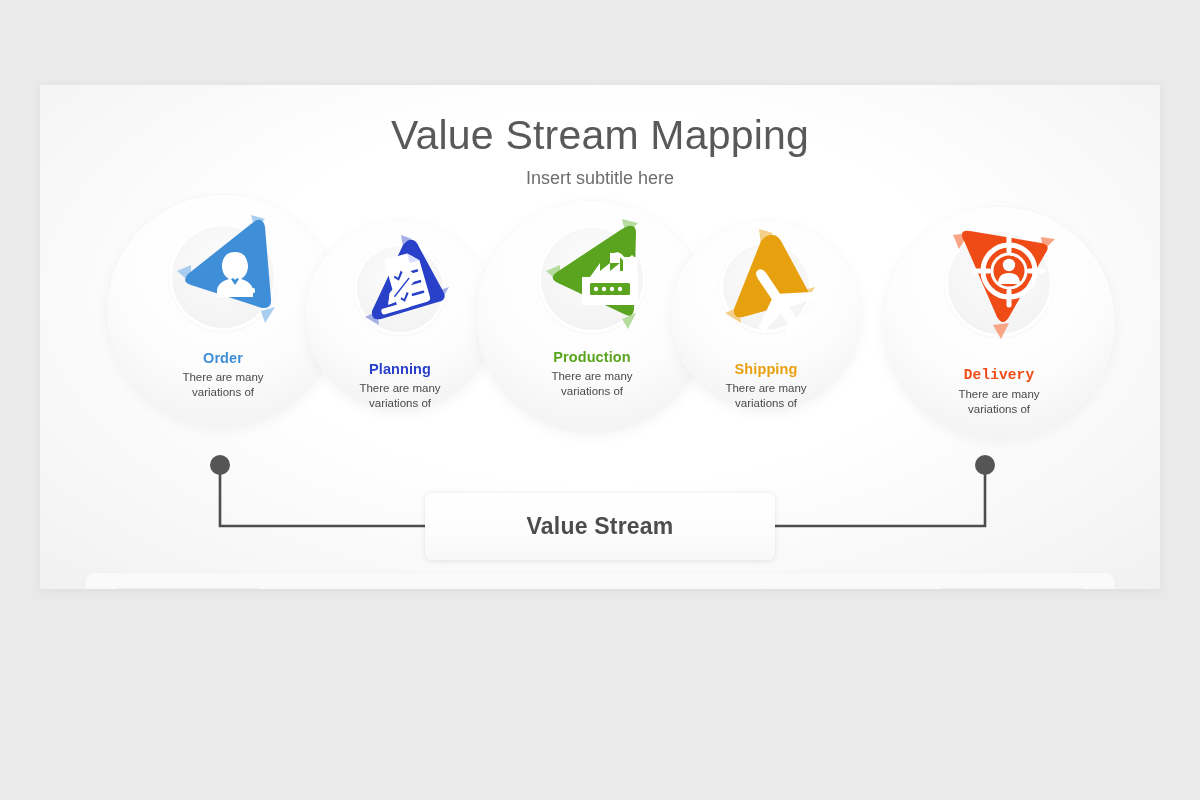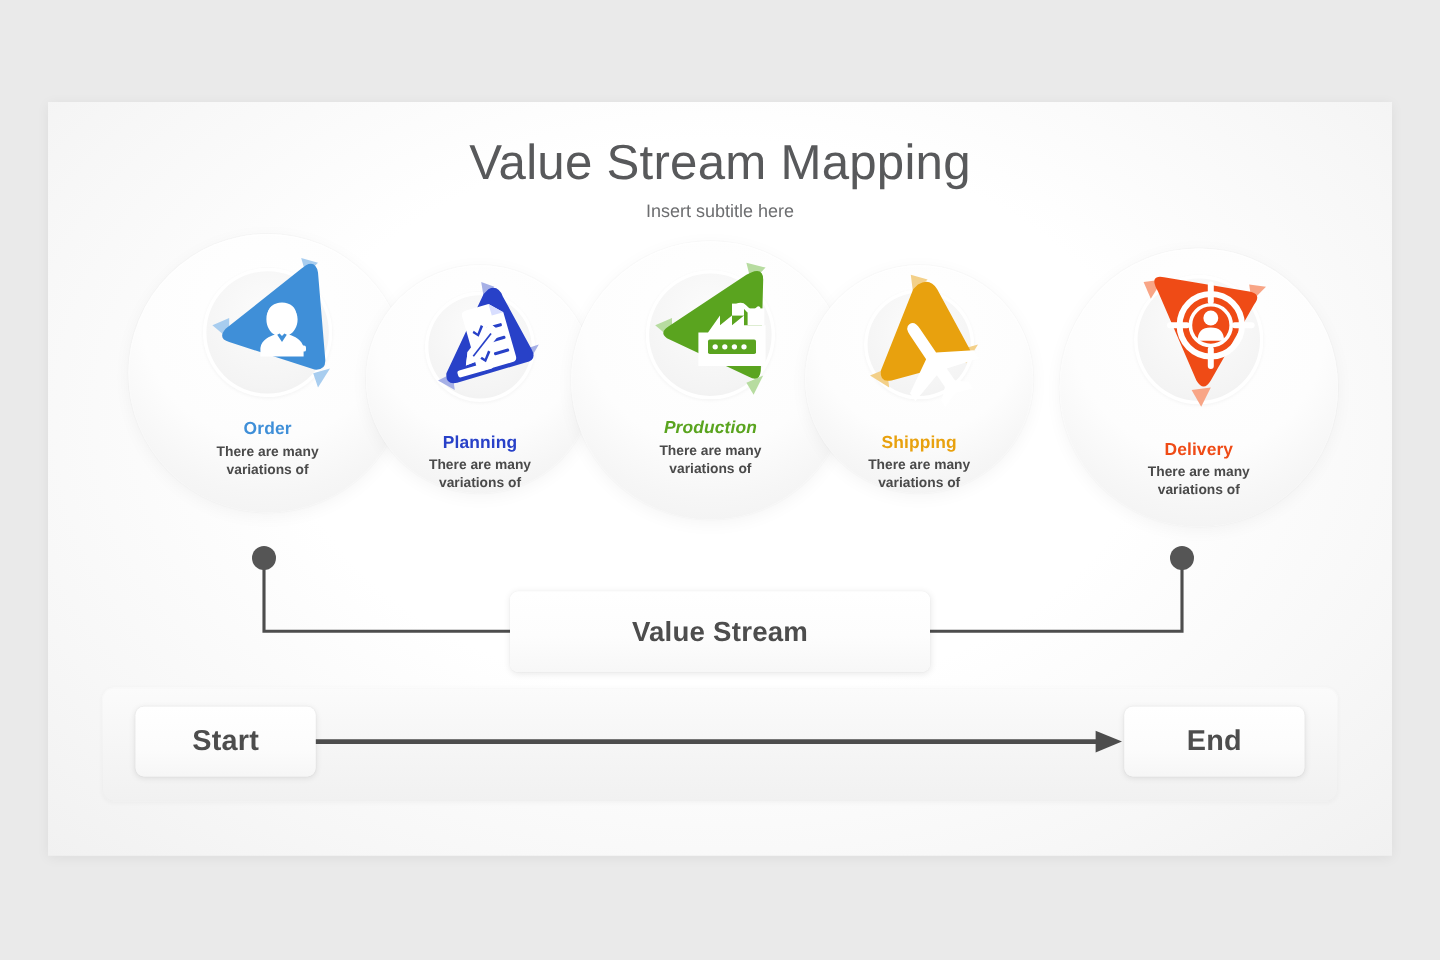--- a/index.html
+++ b/index.html
@@ -15,42 +15,42 @@
     font-family: "Liberation Sans", sans-serif;
     position: relative;
   }
 
   
   #slide {
     position: absolute;
     left: 40px;
     top: 85px;
     width: 1120px;
-    height: 628px;
+    height: 504px;
     background:
       radial-gradient(ellipse at 50% 42%, #ffffff 0%, #ffffff 45%, #f7f7f7 78%, #f1f1f1 100%);
     box-shadow: 0 2px 10px rgba(0,0,0,0.06);
     overflow: hidden;
   }
 
   
   #title {
     position: absolute;
     left: 0; right: 0; top: 27px;
     text-align: center;
     font-size: 41px;
     font-weight: 400;
     color: #58595b;
     letter-spacing: 0.2px;
   }
   #subtitle {
     position: absolute;
     left: 0; right: 0; top: 83px;
     text-align: center;
-    font-size: 15px;
+    font-size: 18px;
     font-weight: 400;
     color: #6d6e70;
   }
 
   
   #stage {
     position: absolute;
     left: 13px; top: 110px;
     width: 1120px;
     height: 290px;
@@ -89,21 +89,21 @@
   .cap-title {
     font-size: 14.5px;
     font-weight: 700;
     letter-spacing: 0.1px;
     margin-bottom: 4px;
   }
   .cap-desc {
     font-size: 11.5px;
     line-height: 1.28;
     color: #4a4a4a;
-    font-weight: 700;
+    font-weight: 400;
   }
 
   
   #connector {
     position: absolute;
     left: 0; top: 355px;
     width: 1120px;
     height: 120px;
     pointer-events: none;
   }
@@ -279,21 +279,21 @@
             <circle cx="16" cy="38" r="2.2"></circle>
             <circle cx="24" cy="38" r="2.2"></circle>
             <circle cx="32" cy="38" r="2.2"></circle>
             <circle cx="40" cy="38" r="2.2"></circle>
           </g>
 
           <path d="M88 48 q5 -6 10 0 q5 6 10 0" stroke="#ffffff" stroke-width="3.4" fill="none" stroke-linecap="round"></path>
         </svg>
       </div>
       <div class="caption" style="left:16px; top:148px;">
-        <div class="cap-title" style="color:#5aa41f;font-style:italic;">Production</div>
+        <div class="cap-title" style="color:#5aa41f;">Production</div>
         <div class="cap-desc">
           <div>There are many</div>
           <div>variations of</div>
         </div>
       </div>
     </div>
 
     <div class="node" style="left:618px; top:26px;">
       <div class="halo small" style="left:0; top:0;"></div>
       <div class="inner small" style="left:49px; top:20px;"></div>
@@ -342,21 +342,21 @@
               <line x1="52" y1="32" x2="66" y2="32"></line>
             </g>
             <g fill="#ffffff">
               <circle cx="32" cy="26" r="6.2"></circle>
               <path d="M21 45 Q21 34 32 34 Q43 34 43 45 Z"></path>
             </g>
           </g>
         </svg>
       </div>
       <div class="caption" style="left:16px; top:160px;">
-        <div class="cap-title" style="color:#ef4b16;">Delivery</div>
+        <div class="cap-title" style="color:#ef4b16;font-family:Liberation Mono, monospace;">Delivery</div>
         <div class="cap-desc">
           <div>There are many</div>
           <div>variations of</div>
         </div>
       </div>
     </div>
 
   </div>
 
   <svg id="connector" viewBox="0 0 1120 120">

